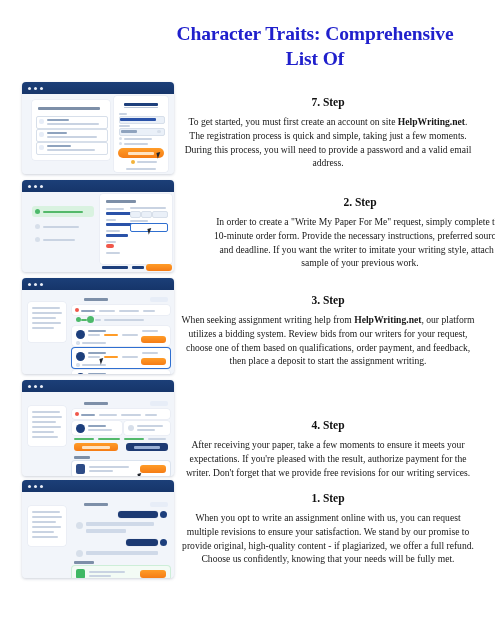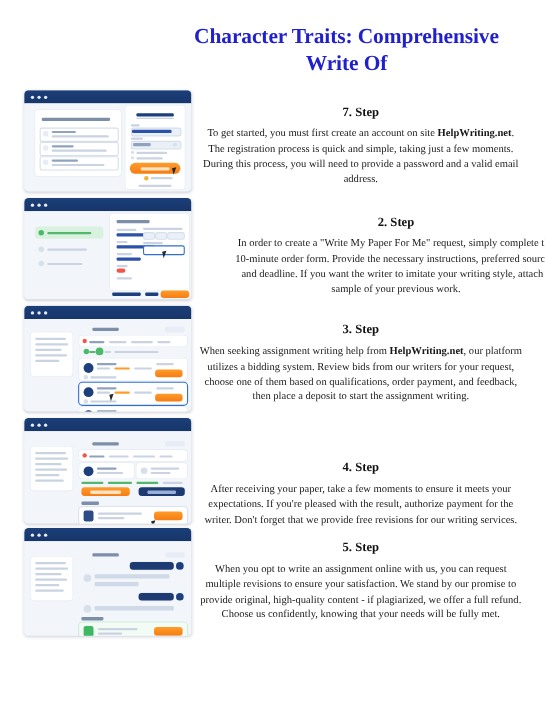--- a/index.html
+++ b/index.html
@@ -175,21 +175,21 @@
     background: #e7edf7;
     border-radius: 2px;
   }
   .chip.grn { background: #d9f2e0; }
 </style>
 </head>
 <body>
 
 <div class="doc-title">
   <span>Character Traits: Comprehensive</span><br>
-  <span>Write Of</span>
+  <span>List Of</span>
 </div>
 
 <div class="step-block" id="step1">
   <div class="step-heading">7. Step</div>
   <p class="step-body"><span>To get started, you must first create an account on site </span><b>HelpWriting.net</b><span>. The registration process is quick and simple, taking just a few moments. During this process, you will need to provide a password and a valid email address.</span></p>
 </div>
 
 <div class="step-block" id="step2">
   <div class="step-heading">2. Step</div>
   <p class="step-body"><span>In order to create a "Write My Paper For Me" request, simply complete the 10-minute order form. Provide the necessary instructions, preferred sources, and deadline. If you want the writer to imitate your writing style, attach a sample of your previous work.</span><b></b><span></span></p>
@@ -199,21 +199,21 @@
   <div class="step-heading">3. Step</div>
   <p class="step-body"><span>When seeking assignment writing help from </span><b>HelpWriting.net</b><span>, our platform utilizes a bidding system. Review bids from our writers for your request, choose one of them based on qualifications, order payment, and feedback, then place a deposit to start the assignment writing.</span></p>
 </div>
 
 <div class="step-block" id="step4">
   <div class="step-heading">4. Step</div>
   <p class="step-body"><span>After receiving your paper, take a few moments to ensure it meets your expectations. If you're pleased with the result, authorize payment for the writer. Don't forget that we provide free revisions for our writing services.</span><b></b><span></span></p>
 </div>
 
 <div class="step-block" id="step5">
-  <div class="step-heading">5. Step</div>
+  <div class="step-heading">1. Step</div>
   <p class="step-body"><span>When you opt to write an assignment online with us, you can request multiple revisions to ensure your satisfaction. We stand by our promise to provide original, high-quality content - if plagiarized, we offer a full refund. Choose us confidently, knowing that your needs will be fully met.</span><b></b><span></span></p>
 </div>
 
 <div class="shot" id="shot1">
   <div class="shot-bar">
     <i></i>
     <i></i>
     <i></i>
   </div>
   <div class="shot-body">

